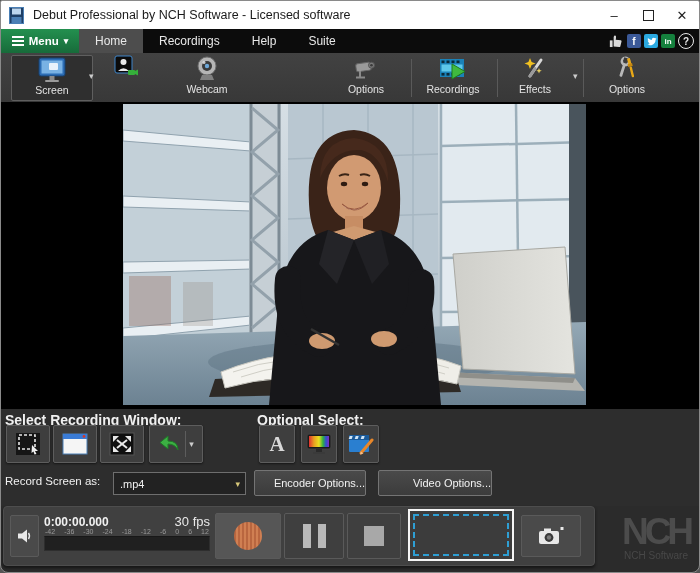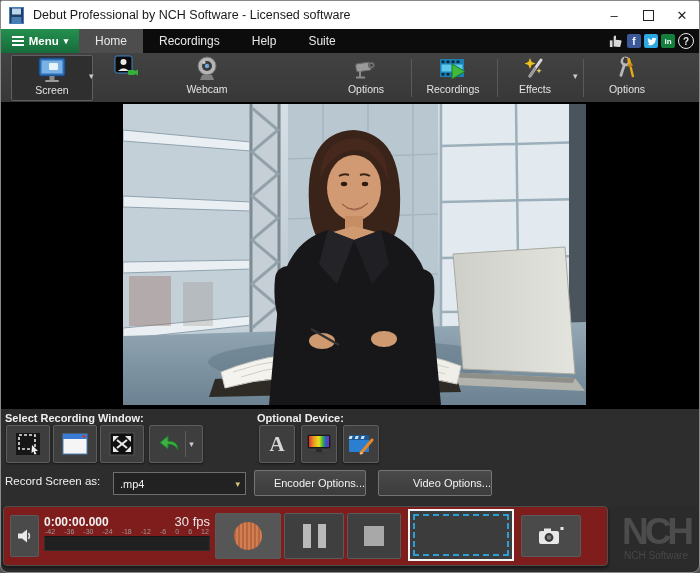--- a/index.html
+++ b/index.html
@@ -41,34 +41,34 @@
   .tool-btn .ticon{height:27px;display:flex;align-items:center;justify-content:center;}
   .tool-label{font-size:10.5px;color:#e3e3e3;margin-top:1px;white-space:nowrap;}
   .tool-btn.pressed{background:#2f2f2f;border:1px solid #5f5f5f;border-radius:2px;margin-left:8px;}
   .tool-caret{position:absolute;top:18px;color:#cccccc;font-size:9px;cursor:pointer;}
   .tb-divider{position:absolute;top:6px;height:38px;width:1px;background:#5a5a5a;}
   
   .video-area{position:absolute;left:0;top:101px;width:100%;height:307px;background:#000;}
   .photo{position:absolute;left:122px;top:2px;width:463px;height:301px;}
   
   .panel{position:absolute;left:0;top:408px;width:100%;height:97px;background:#2d2d2d;}
-  .panel-label{position:absolute;font-size:11px;color:#f0f0f0;font-weight:bold;white-space:nowrap;}
+  .panel-label{position:absolute;font-size:14px;color:#f0f0f0;font-weight:bold;white-space:nowrap;}
   .sq-btn{position:absolute;top:16px;width:42px;height:36px;background:#3e3e3e;
           border:1px solid #5d5d5d;border-radius:2px;box-shadow:0 1px 2px #161616;
           display:flex;align-items:center;justify-content:center;cursor:pointer;}
   .fmt-select{position:absolute;left:112px;top:471px;width:131px;height:21px;background:#222;
               border:1px solid #6e6e6e;display:flex;align-items:center;cursor:pointer;}
   .fmt-select .val{flex:1;color:#f0f0f0;font-size:11px;padding-left:6px;}
   .fmt-select .car{color:#d8c87a;font-size:9px;padding-right:5px;}
   .opt-btn{position:absolute;top:469px;height:24px;background:linear-gradient(#4a4a4a,#3c3c3c);
            border:1px solid #747474;border-radius:2px;color:#f2f2f2;font-size:11px;
            display:flex;align-items:center;justify-content:flex-end;cursor:pointer;}
   
-  .transport{position:absolute;left:2px;top:505px;width:590px;height:58px;background:#7f1d1d;
-             border:1px solid #4d4d4d;border-radius:4px;box-shadow:0 2px 3px #151515;padding-left:13px;}
+  .transport{position:absolute;left:2px;top:505px;width:590px;height:58px;background:#404040;
+             border:1px solid #4d4d4d;border-radius:4px;box-shadow:0 2px 3px #151515;}
   .t-btn{position:absolute;background:#3f3f3f;border:1px solid #5a5a5a;border-radius:2px;
          display:flex;align-items:center;justify-content:center;cursor:pointer;}
   .meter-wrap{position:absolute;left:36px;top:6px;width:172px;height:46px;}
   .meter-top{display:flex;justify-content:space-between;align-items:baseline;padding:1px 2px 0 4px;}
   .meter-time{color:#f0f0f0;font-size:12px;font-weight:bold;}
   .meter-fps{color:#e8e8e8;font-size:13px;font-weight:normal;}
   .meter-scale{display:flex;justify-content:space-between;padding:0 3px 0 5px;margin-top:-1px;}
   .meter-scale span{font-size:7px;color:#9a9a9a;}
   .meter-bar{margin:1px 2px 0 4px;height:13px;background:#202020;border:1px solid #2e2e2e;
              border-top-color:#181818;}
@@ -361,21 +361,21 @@
       <path d="M165,175 Q160,225 196,240" stroke="#17171a" stroke-width="26" fill="none" stroke-linecap="round"></path>
       <path d="M298,178 Q302,222 266,238" stroke="#17171a" stroke-width="26" fill="none" stroke-linecap="round"></path>
       <ellipse cx="199" cy="237" rx="13" ry="8" fill="#cf9a70"></ellipse>
       <ellipse cx="261" cy="235" rx="13" ry="8" fill="#cf9a70"></ellipse>
       <line x1="188" y1="225" x2="216" y2="241" stroke="#333" stroke-width="2.5"></line>
     </svg>
   </div>
 
   <div class="panel">
     <span class="panel-label" style="left:4px;top:3px;">Select Recording Window:</span>
-    <span class="panel-label" style="left:256px;top:3px;">Optional Device:</span>
+    <span class="panel-label" style="left:256px;top:3px;">Optional Select:</span>
 
     <div class="sq-btn" style="left:5px;">
       <svg width="26" height="24" viewBox="0 0 26 24">
         <rect x="1" y="1" width="24" height="22" fill="#161616"></rect>
         <rect x="4" y="3" width="16" height="14" fill="none" stroke="#e8e8e8" stroke-width="1.6" stroke-dasharray="3 2"></rect>
         <polygon points="17,13 23,19 20,19 21.5,22 19.5,22.6 18.5,19.6 16.5,21" fill="#f0f0f0"></polygon>
       </svg>
     </div>
     <div class="sq-btn" style="left:52px;">
       <svg width="26" height="22" viewBox="0 0 26 22">

